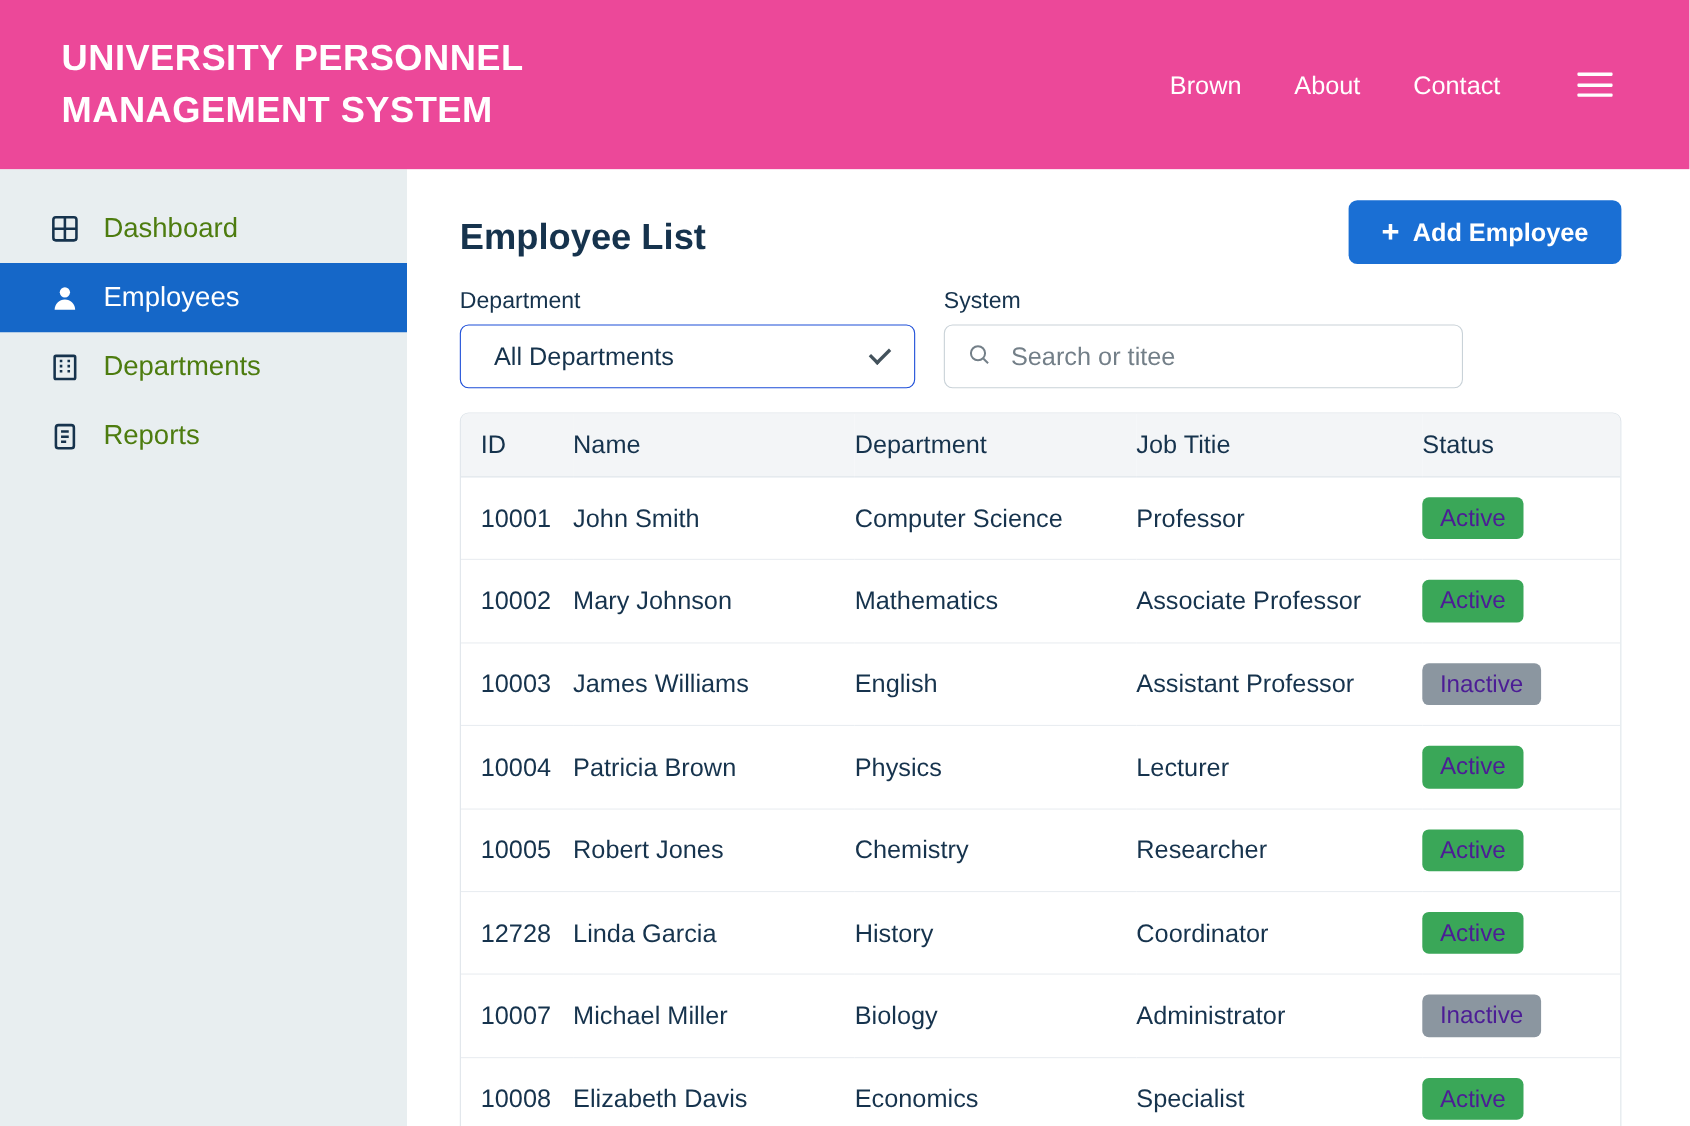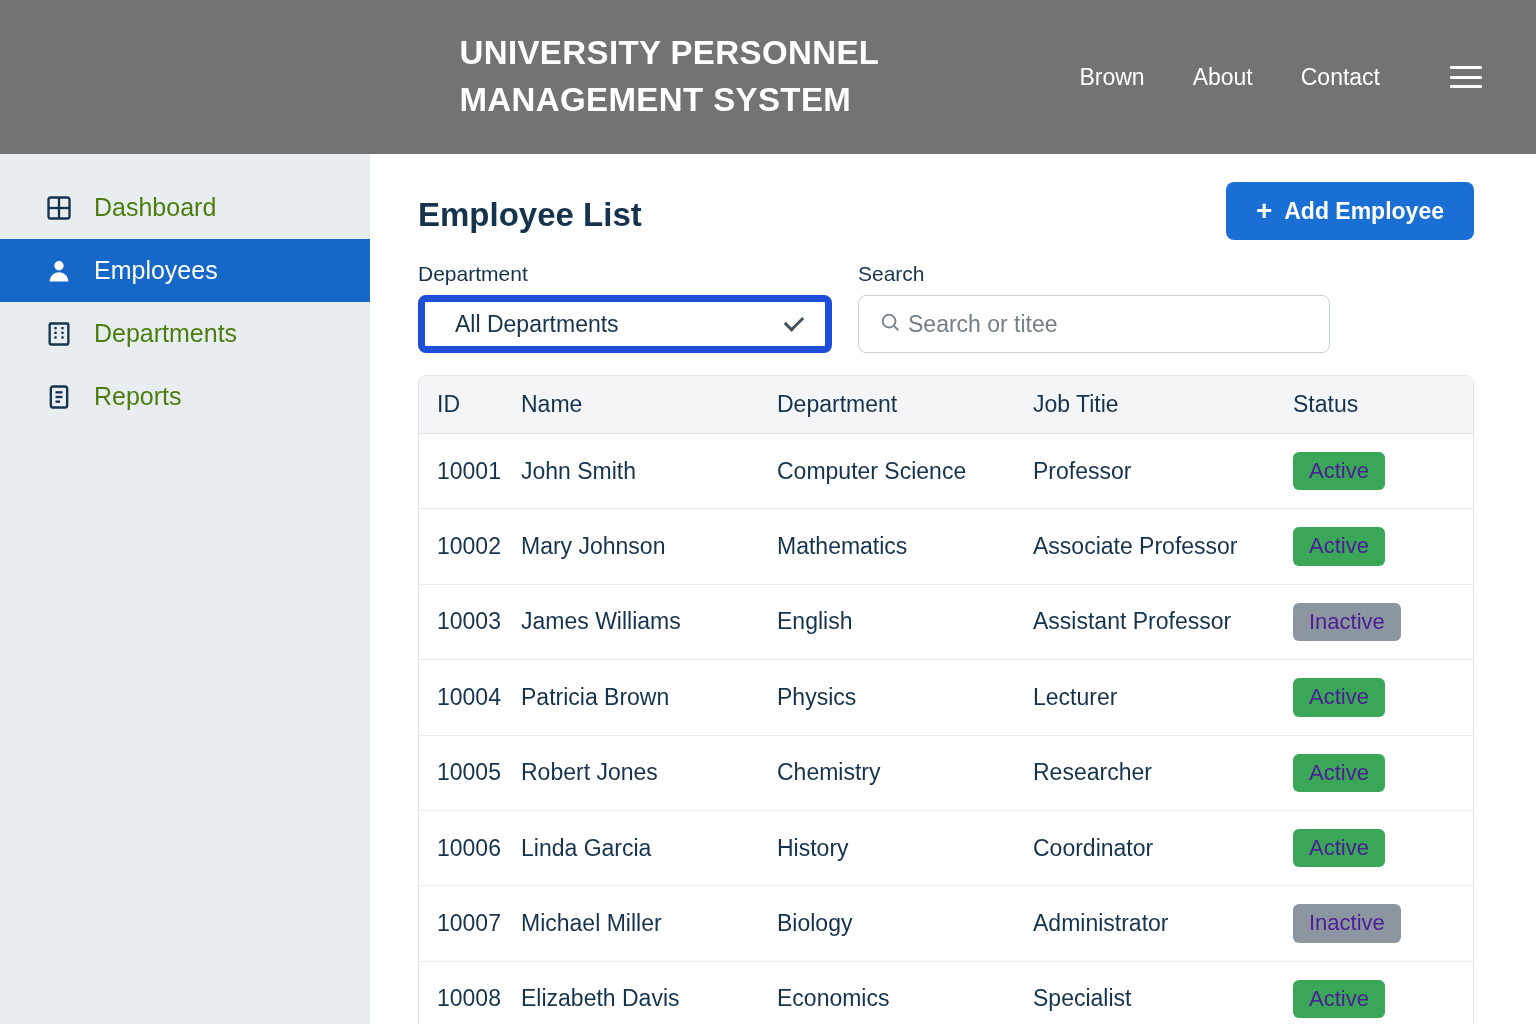--- a/index.html
+++ b/index.html
@@ -7,25 +7,25 @@
     width: 1536px;
     height: 1024px;
     background: #ffffff;
     font-family: "Liberation Sans", sans-serif;
     overflow: hidden;
   }
 
   
   .header {
     height: 154px;
-    background: #737373;
-    display: flex;
-    align-items: center;
-    justify-content: flex-end;
-    padding: 0 40px 0 56px;
+    background: #ec4899;
+    display: flex;
+    align-items: center;
+    justify-content: space-between;
+    padding: 0 56px 0 56px;
   }
   .brand {
     color: #ffffff;
     font-size: 33px;
     font-weight: bold;
     letter-spacing: 0.4px;
     line-height: 1.42;
     text-transform: uppercase;
     max-width: 620px;
   }
@@ -132,21 +132,21 @@
   }
   .field-label {
     font-size: 21px;
     color: #16334d;
     margin-bottom: 9px;
     display: block;
   }
   .select-box {
     width: 414px;
     height: 58px;
-    border: 7px solid #1d4ed8;
+    border: 1px solid #1d4ed8;
     border-radius: 8px;
     background: #ffffff;
     display: flex;
     align-items: center;
     justify-content: space-between;
     padding: 0 22px 0 30px;
     font-size: 23px;
     color: #16334d;
     cursor: pointer;
   }
@@ -158,21 +158,21 @@
     margin-bottom: 5px;
   }
   .search-box {
     width: 472px;
     height: 58px;
     border: 1px solid #c9d2d8;
     border-radius: 8px;
     background: #ffffff;
     display: flex;
     align-items: center;
-    gap: 7px;
+    gap: 18px;
     padding: 0 20px;
   }
   .search-input {
     border: none;
     outline: none;
     font-size: 23px;
     font-family: inherit;
     color: #16334d;
     background: transparent;
     width: 100%;
@@ -304,21 +304,21 @@
 
     <div class="filters">
       <div>
         <label class="field-label">Department</label>
         <div class="select-box">
           <span>All Departments</span>
           <span class="chev"></span>
         </div>
       </div>
       <div>
-        <label class="field-label">Search</label>
+        <label class="field-label">System</label>
         <div class="search-box">
           <span>
             <svg width="22" height="22" viewBox="0 0 24 24" fill="none" stroke="#737f88" stroke-width="2">
               <circle cx="11" cy="11" r="7"></circle>
                 <line x1="16.5" y1="16.5" x2="21" y2="21"></line>
             </svg>
           </span>
           <input class="search-input" type="text" placeholder="Search or titee" style="">
         </div>
       </div>
@@ -365,21 +365,21 @@
               <td class="c-status"><span class="badge active">Active</span></td>
             </tr>
             <tr>
               <td class="c-id">10005</td>
               <td class="c-name">Robert Jones</td>
               <td class="c-dept">Chemistry</td>
               <td class="c-title">Researcher</td>
               <td class="c-status"><span class="badge active">Active</span></td>
             </tr>
             <tr>
-              <td class="c-id">10006</td>
+              <td class="c-id">12728</td>
               <td class="c-name">Linda Garcia</td>
               <td class="c-dept">History</td>
               <td class="c-title">Coordinator</td>
               <td class="c-status"><span class="badge active">Active</span></td>
             </tr>
             <tr>
               <td class="c-id">10007</td>
               <td class="c-name">Michael Miller</td>
               <td class="c-dept">Biology</td>
               <td class="c-title">Administrator</td>

